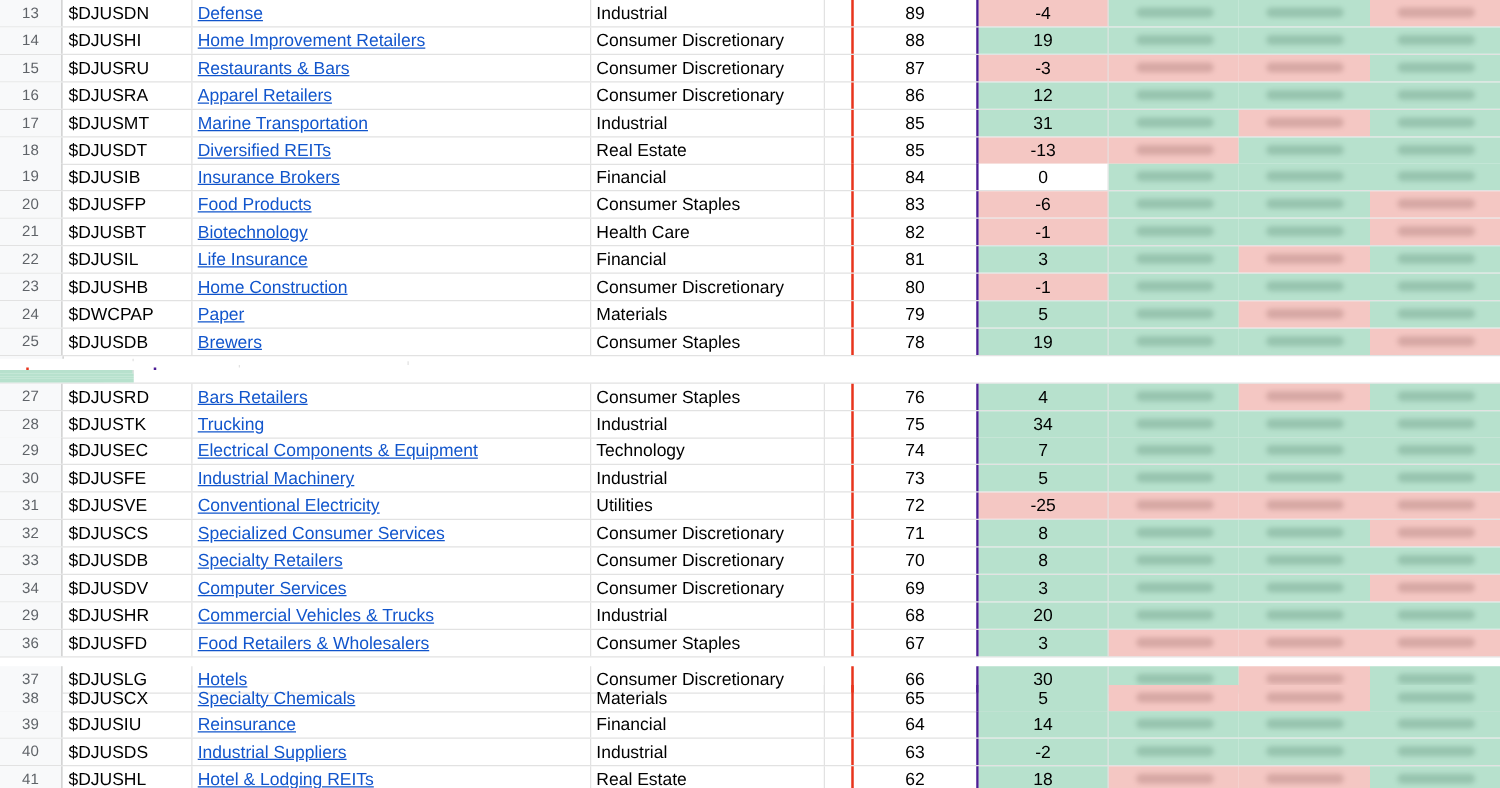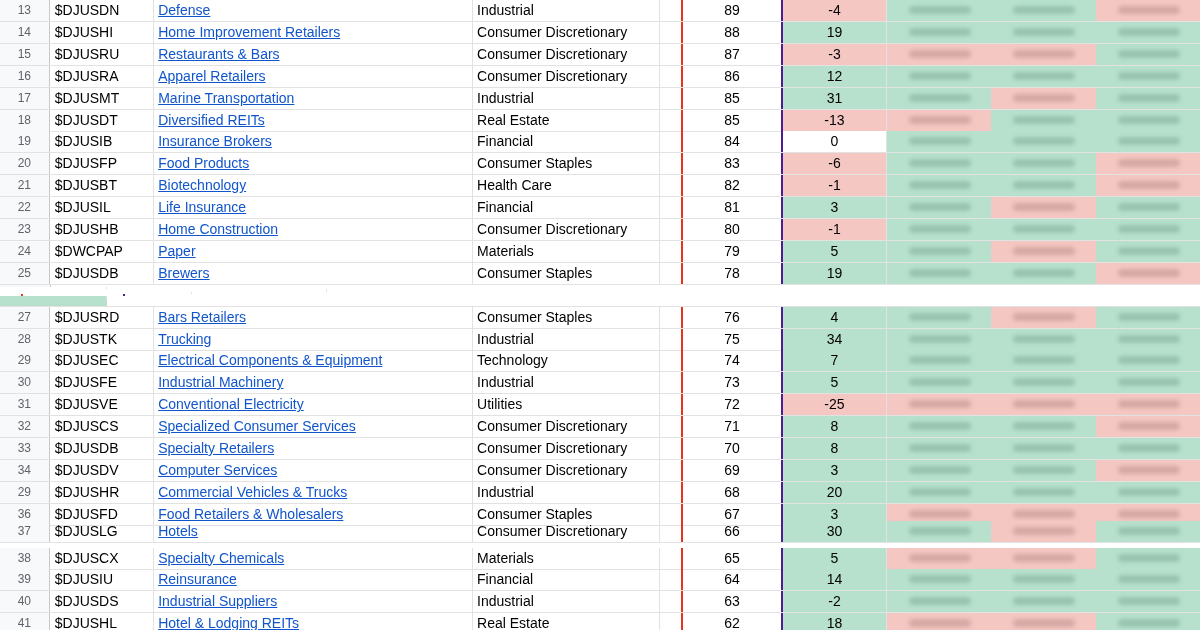--- a/index.html
+++ b/index.html
@@ -455,21 +455,21 @@
         <span class="smear"></span>
       </div>
       <div class="cell blur neg">
         <span class="smear"></span>
       </div>
       <div class="cell blur neg">
         <span class="smear"></span>
       </div>
       <div class="cell edge neg"></div>
     </div>
-    <div class="row" style="top: 521px;">
+    <div class="row" style="top: 533px;">
       <div class="cell rownum">37</div>
       <div class="cell ticker">$DJUSLG</div>
       <div class="cell name"><a>Hotels</a></div>
       <div class="cell sector">Consumer Discretionary</div>
       <div class="cell score">66</div>
       <div class="cell delta pos">30</div>
       <div class="cell blur pos">
         <span class="smear"></span>
       </div>
       <div class="cell blur neg">

